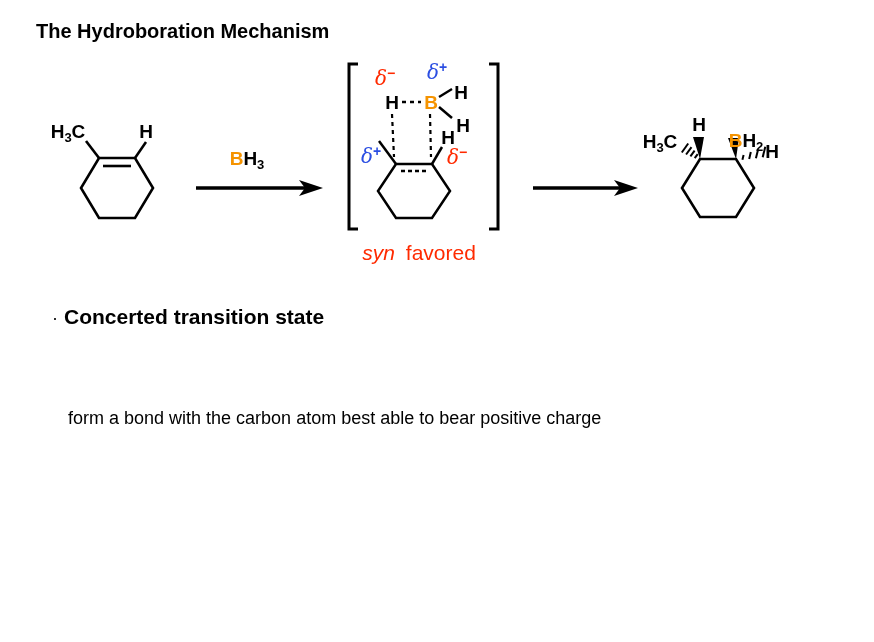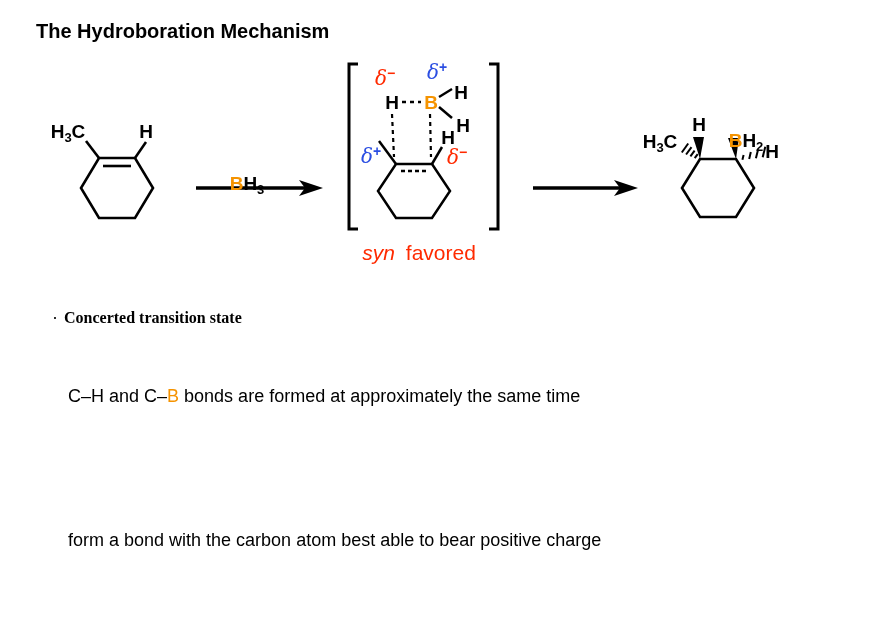--- a/index.html
+++ b/index.html
@@ -17,21 +17,21 @@
   .delta{position:absolute;line-height:1;white-space:nowrap;font-size:20px;}
   .delta .sym{font-family:"DejaVu Serif","DejaVu Sans",serif;font-style:italic;}
   .delta sup{font-size:14px;font-weight:bold;vertical-align:7px;font-style:normal;
              font-family:"Liberation Sans","DejaVu Sans",sans-serif;line-height:0;}
   .caption{position:absolute;left:419px;top:253px;transform:translate(-50%,-50%);
            color:var(--red);font-size:21px;white-space:nowrap;}
   .caption i{margin-right:11px;}
   .bullets{position:absolute;left:52px;top:306px;width:740px;font-size:18px;line-height:22px;}
   .bhead{white-space:pre-wrap;}
   .bhead .marker{display:inline-block;width:12px;font-size:18px;}
-  .bhead b{font-size:16px;font-family:Liberation Serif, serif;}
+  .bhead b{font-size:21px;}
   .bbody{margin:12px 0 0 16px;white-space:pre-wrap;}
   .bsec{margin-bottom:34px;}
   .bline{display:block;}
 </style>
 </head>
 <body>
 
 <div class="page">
 
   <div class="title">The Hydroboration Mechanism</div>
@@ -92,21 +92,21 @@
           <line x1="750.8" y1="152.1" x2="749.2" y2="158.9"></line>
           <line x1="758.1" y1="149.4" x2="755.9" y2="158.2"></line>
           <line x1="765.3" y1="146.7" x2="762.7" y2="157.3"></line>
         </g>
       </g>
     </svg>
 
     <span class="lbl" style="left:68px;top:131px"><span>H</span><sub>3</sub><span>C</span></span>
     <span class="lbl" style="left:146px;top:131px">H</span>
 
-    <span class="lbl" style="left:247px;top:183px"><span class="orange">B</span><span>H</span><sub>3</sub></span>
+    <span class="lbl" style="left:247px;top:158px"><span class="orange">B</span><span>H</span><sub>3</sub></span>
 
     <span class="delta redtxt" style="left:375px;top:68px"><span class="sym">δ</span><sup>−</sup></span>
     <span class="delta bluetxt" style="left:427px;top:62px"><span class="sym">δ</span><sup>+</sup></span>
     <span class="lbl" style="left:392px;top:102px">H</span>
     <span class="lbl orange" style="left:431px;top:102px">B</span>
     <span class="lbl" style="left:461px;top:92px">H</span>
     <span class="lbl" style="left:463px;top:125px">H</span>
     <span class="lbl" style="left:448px;top:137px">H</span>
     <span class="delta bluetxt" style="left:361px;top:146px"><span class="sym">δ</span><sup>+</sup></span>
     <span class="delta redtxt" style="left:447px;top:147px"><span class="sym">δ</span><sup>−</sup></span>
@@ -115,23 +115,20 @@
     <span class="lbl" style="left:660px;top:141px"><span>H</span><sub>3</sub><span>C</span></span>
     <span class="lbl" style="left:699px;top:124px">H</span>
     <span class="lbl" style="left:746px;top:140px"><span class="orange">B</span><span>H</span><sub>2</sub></span>
     <span class="lbl" style="left:772px;top:151px">H</span>
   </div>
 
   <div class="bullets">
 
     <section class="bsec">
       <div class="bhead"><span class="marker">·</span><b>Concerted transition state</b></div>
-      <p class="bbody">
-        <span class="bline"><span>C–H and C–</span><span class="orange">B</span><span> bonds are formed at approximately the same time</span></span>
-      </p>
     </section>
 
     <section class="bsec">
       <p class="bbody">
         <span class="bline"><span>form a bond with the carbon atom best able to bear positive charge</span><span class="orange"></span><span></span></span>
         
       </p>
     </section>
 
   </div>

